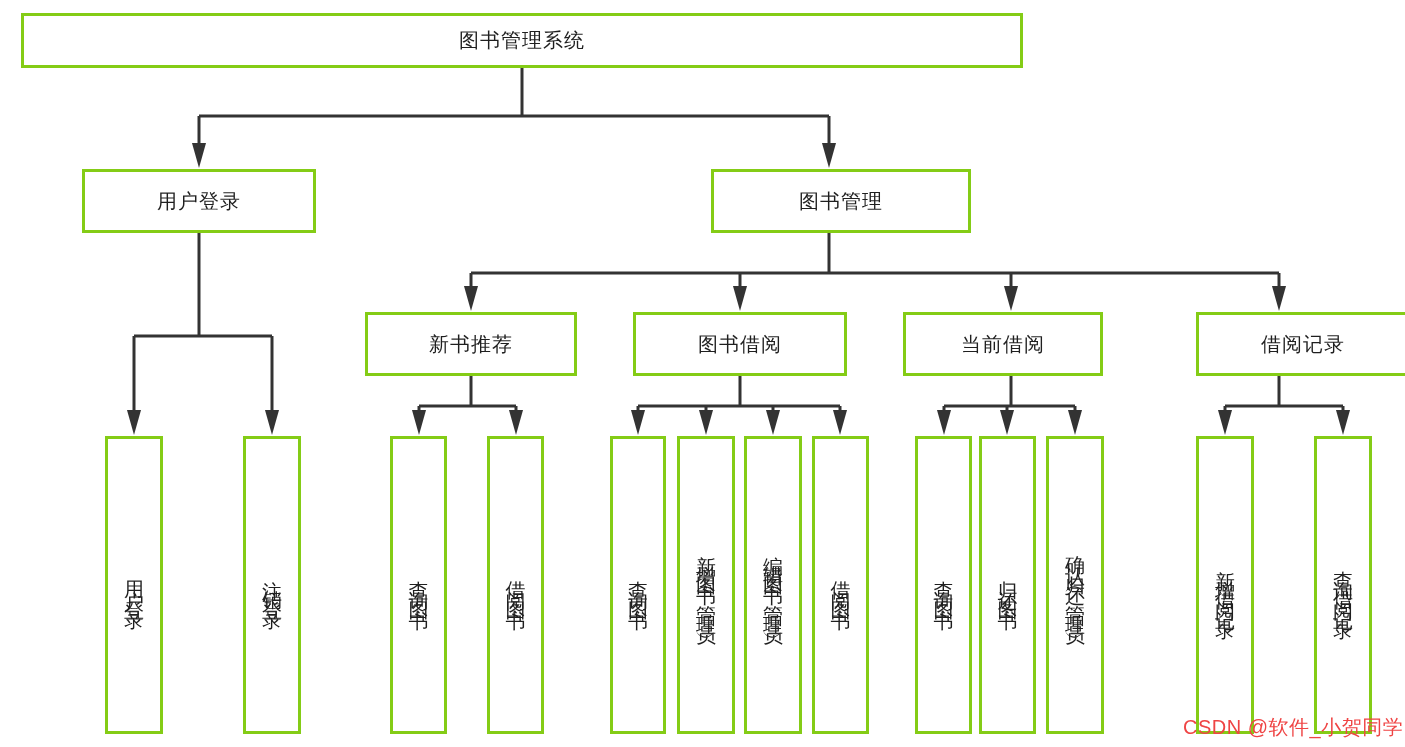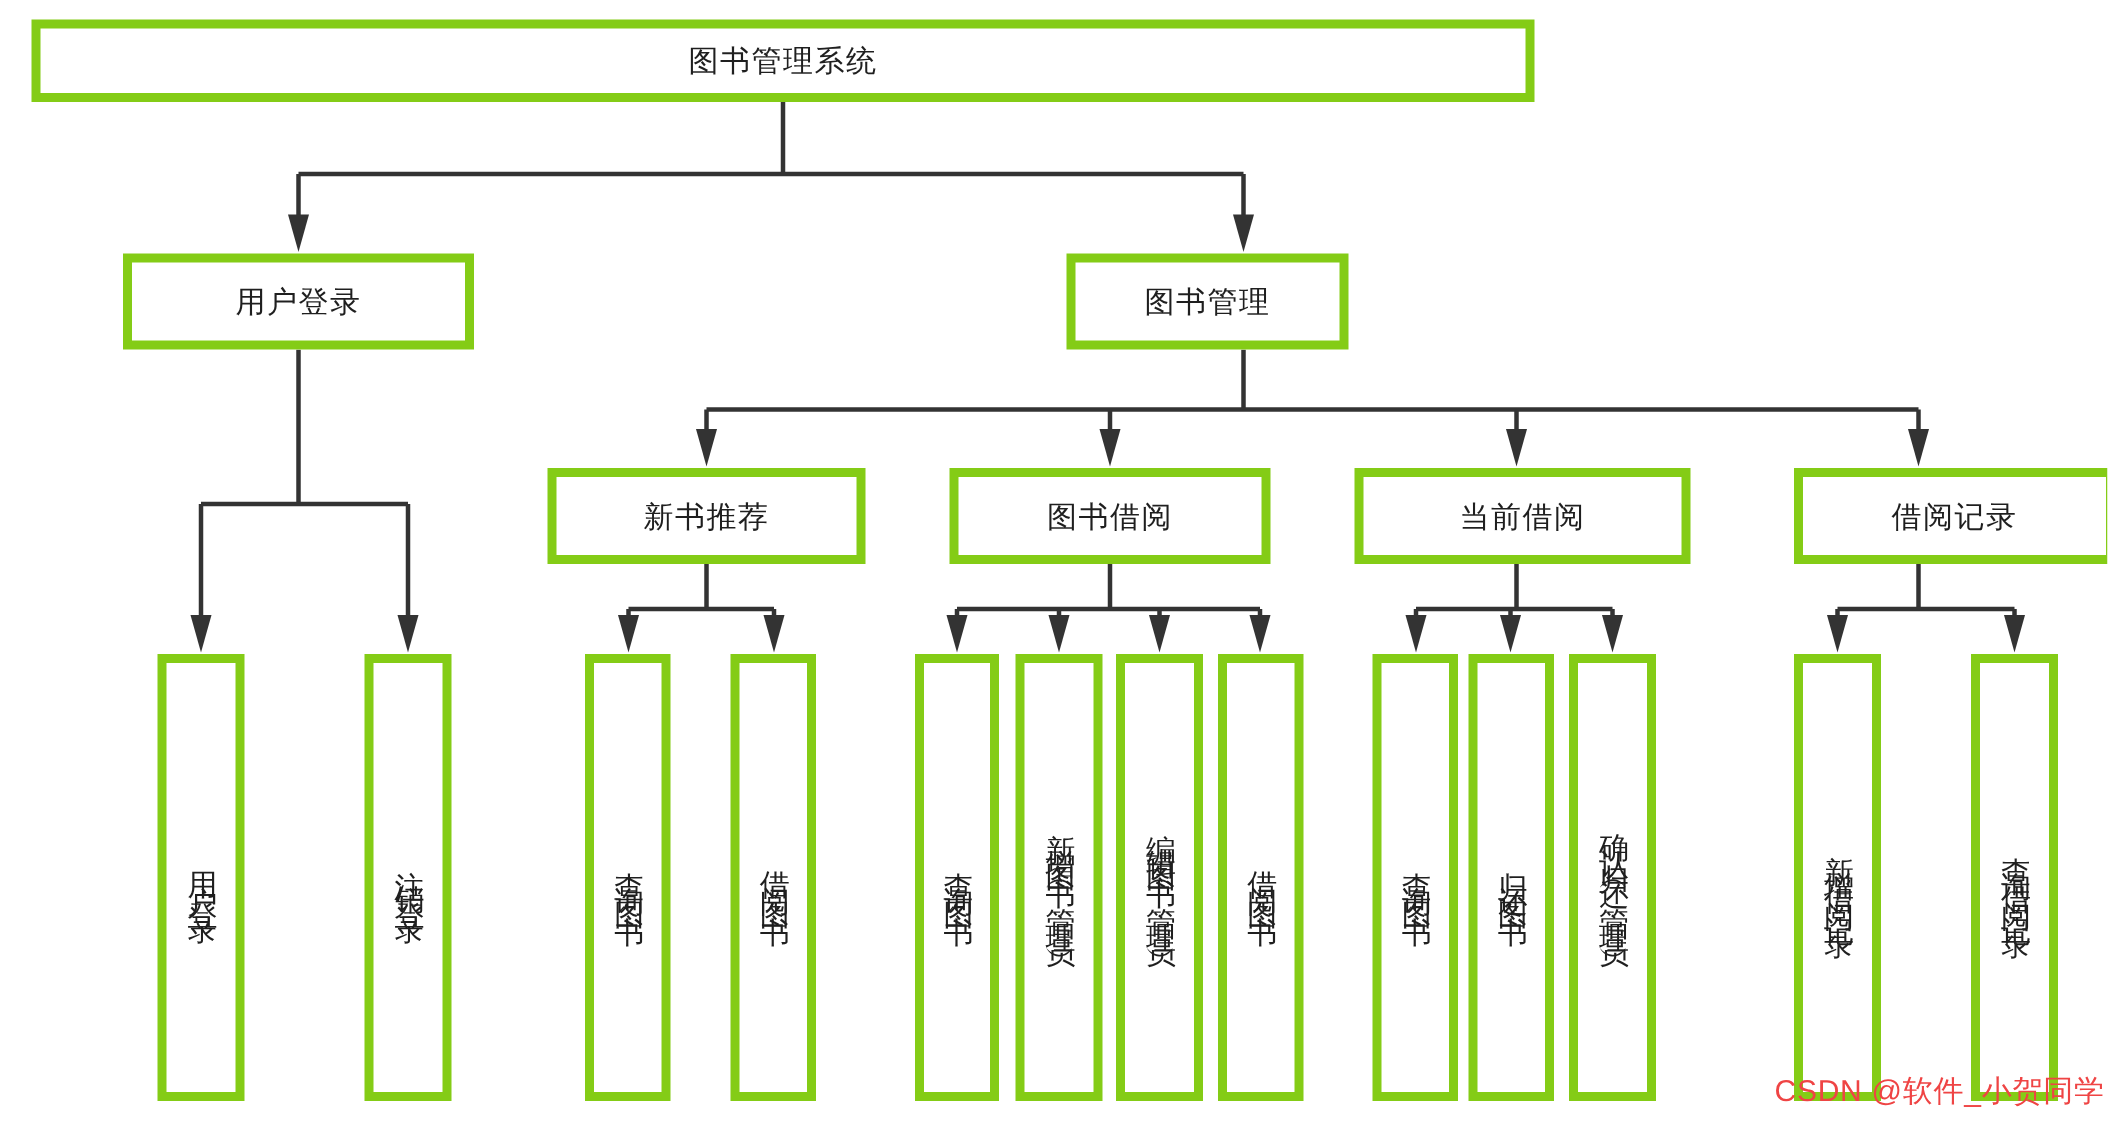--- a/index.html
+++ b/index.html
@@ -14,21 +14,21 @@
   }
   .wires {
     position: absolute;
     left: 0; top: 0;
     z-index: 1;
   }
   .node {
     position: absolute;
     box-sizing: border-box;
     background: #ffffff;
-    border: 6px solid #84cc16;
+    border: 3px solid #84cc16;
     display: flex;
     align-items: center;
     justify-content: center;
     font-size: 20px;
     letter-spacing: 1px;
     z-index: 2;
     text-align: center;
   }
   .vnode span {
     writing-mode: vertical-rl;
@@ -118,31 +118,31 @@
     </g>
   </svg>
 
   <div class="node" style="left:21px; top:13px; width:1002px; height:55px;">
     <span>图书管理系统</span>
   </div>
 
   <div class="node" style="left:82px; top:169px; width:234px; height:64px;">
     <span>用户登录</span>
   </div>
-  <div class="node" style="left:711px; top:169px; width:188px; height:64px;">
+  <div class="node" style="left:711px; top:169px; width:260px; height:64px;">
     <span>图书管理</span>
   </div>
 
   <div class="node" style="left:365px; top:312px; width:212px; height:64px;">
     <span>新书推荐</span>
   </div>
   <div class="node" style="left:633px; top:312px; width:214px; height:64px;">
     <span>图书借阅</span>
   </div>
-  <div class="node" style="left:903px; top:312px; width:224px; height:64px;">
+  <div class="node" style="left:903px; top:312px; width:200px; height:64px;">
     <span>当前借阅</span>
   </div>
   <div class="node" style="left:1172px; top:312px; width:214px; height:64px;margin-left:24px;">
     <span>借阅记录</span>
   </div>
 
   <div class="node vnode" style="left:105px; top:436px; width:58px; height:298px;">
     <span>用户登录</span>
   </div>
   <div class="node vnode" style="left:243px; top:436px; width:58px; height:298px;">

